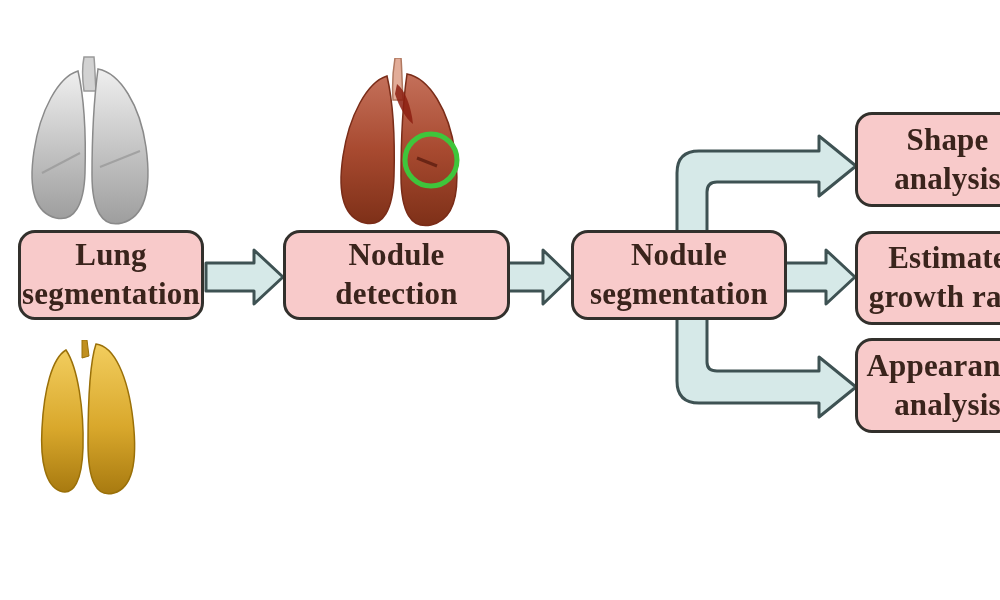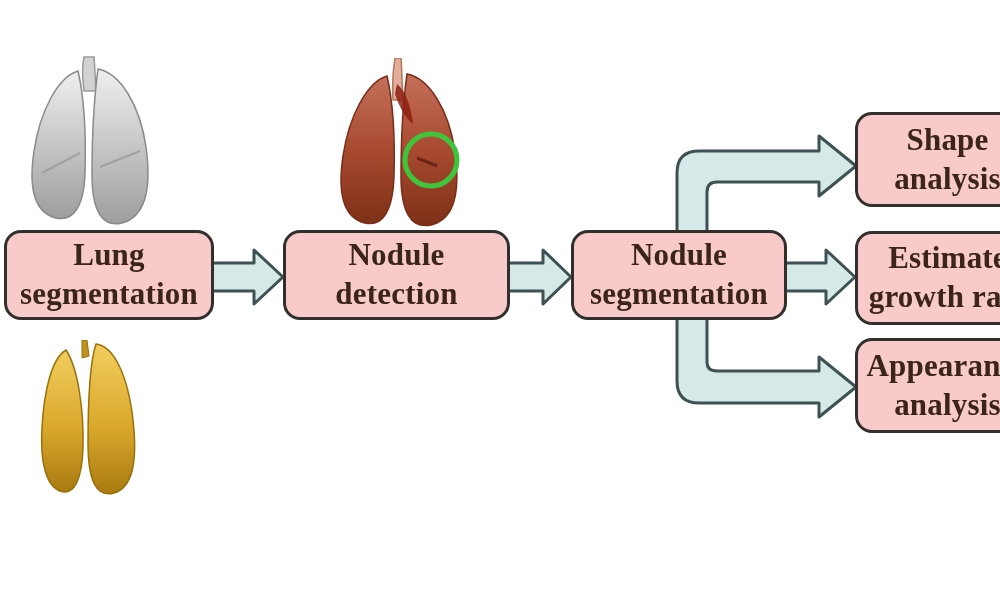--- a/index.html
+++ b/index.html
@@ -87,21 +87,21 @@
         <stop offset="0" stop-color="#f2cd5e"></stop>
         <stop offset="0.55" stop-color="#d9a82c"></stop>
         <stop offset="1" stop-color="#a87a10"></stop>
       </linearGradient>
     </defs>
     <path d="M 44 0 L 49 0 L 51 16 L 44 18 Z" fill="#c09020" stroke="#9a7008" stroke-width="1"></path>
     <path d="M 28 10 C 14 18 6 50 4 88 C 2 122 8 146 22 151 C 36 156 44 140 45 108 C 46 70 40 28 28 10 Z" fill="url(#goldGrad)" stroke="#9a7008" stroke-width="1.5"></path>
     <path d="M 58 4 C 76 6 90 36 95 80 C 100 124 94 148 76 153 C 58 158 50 140 50 103 C 50 63 52 22 58 4 Z" fill="url(#goldGrad)" stroke="#9a7008" stroke-width="1.5"></path>
   </svg>
 
-  <div class="box" style="left:4px;top:230px;width:210px;height:90px">
+  <div class="box" style="left:18px;top:230px;width:186px;height:90px">
     <span class="box-label">Lung
 segmentation</span>
   </div>
 
   <div class="box" style="left:283px;top:230px;width:227px;height:90px">
     <span class="box-label">Nodule
 detection</span>
   </div>
 
   <div class="box" style="left:571px;top:230px;width:216px;height:90px">

